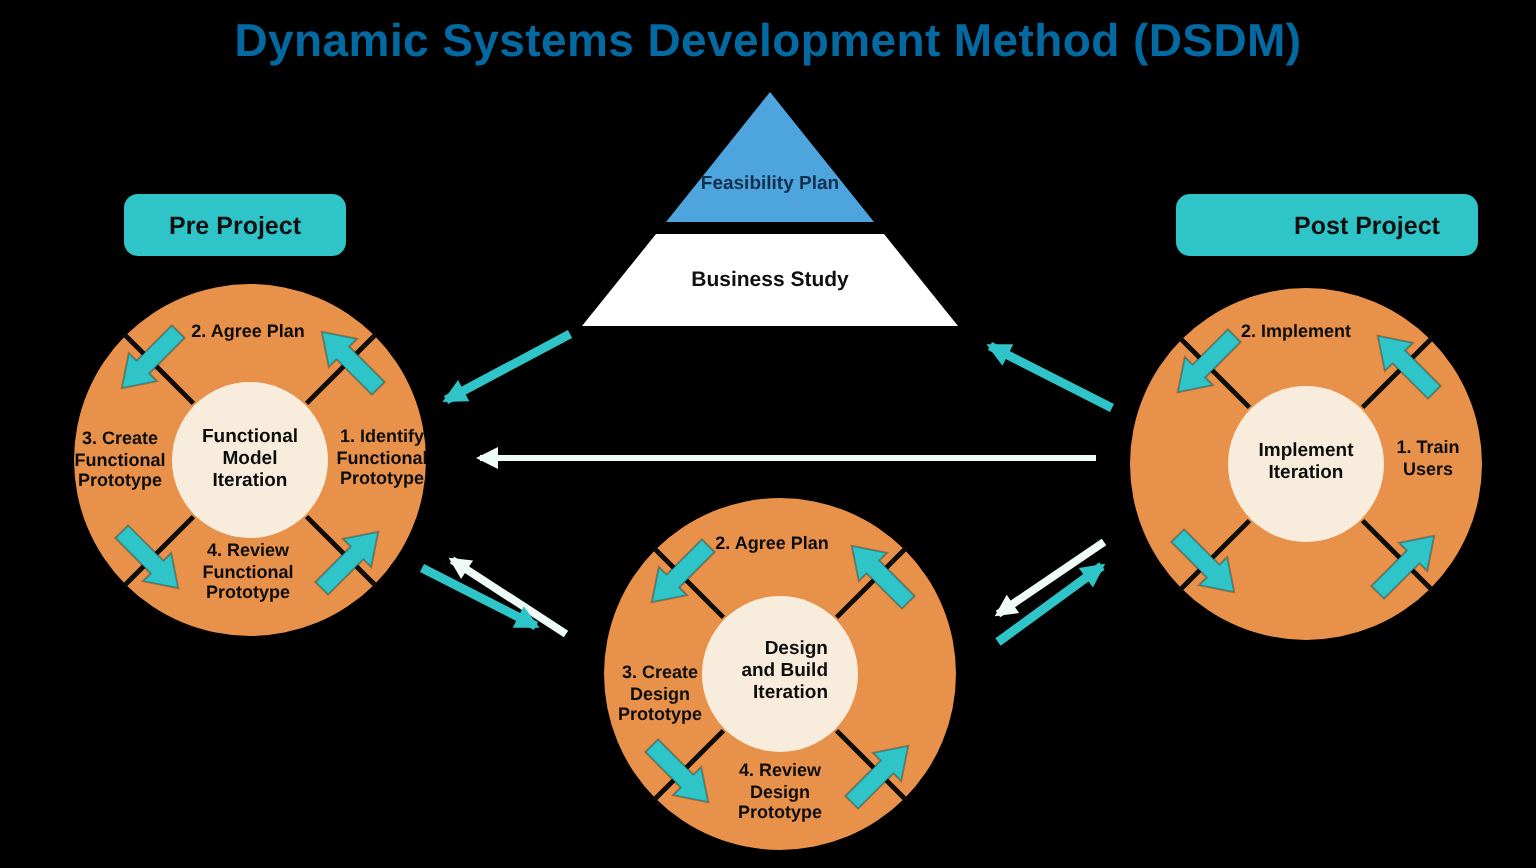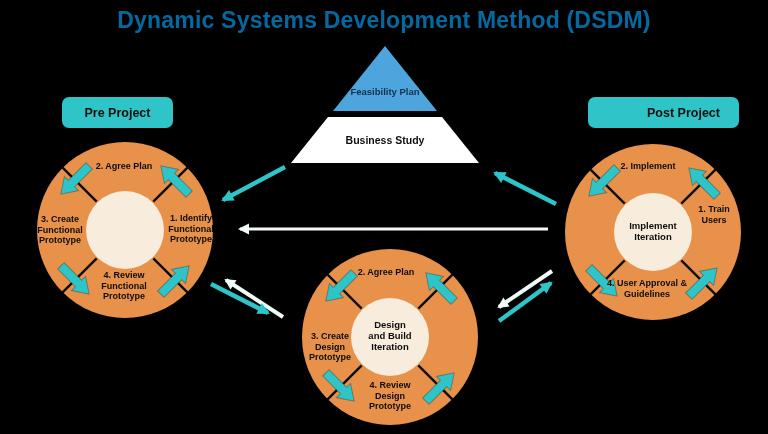--- a/index.html
+++ b/index.html
@@ -120,24 +120,24 @@
     <span>Post Project</span>
   </div>
 
   <div class="label pyr-top" style="left:385px; top:92px;">Feasibility Plan</div>
   <div class="label pyr-bottom" style="left:385px; top:140px;">Business Study</div>
 
   <div class="label nowrap" style="left:124px; top:166px;">2. Agree Plan</div>
   <div class="label" style="left:191px; top:229px; width:58px;">1. Identify Functional Prototype</div>
   <div class="label" style="left:60px; top:230px; width:58px;">3. Create Functional Prototype</div>
   <div class="label" style="left:124px; top:286px; width:62px;">4. Review Functional Prototype</div>
+  <div class="label center-label" style="left:125px; top:230px; width:64px;">Functional Model Iteration</div>
 
   <div class="label nowrap" style="left:386px; top:272px;">2. Agree Plan</div>
   <div class="label" style="left:330px; top:347px; width:56px;">3. Create Design Prototype</div>
   <div class="label" style="left:390px; top:396px; width:58px;">4. Review Design Prototype</div>
-  <div class="label center-label" style="left:390px; top:336px; width:48px;">Design and Build Iteration</div>
+  <div class="label center-label" style="left:390px; top:336px; width:48px;text-align:right;">Design and Build Iteration</div>
 
   <div class="label nowrap" style="left:648px; top:166px;">2. Implement</div>
-  <div class="label" style="left:714px; top:215px; width:46px;">1. Train Users</div>
-  <div class="label" style="left:647px; top:289px; width:100px;">4. User Approval &amp; Guidelines</div>
+  <div class="label" style="left:714px; top:229px; width:46px;">1. Train Users</div>
   <div class="label center-label" style="left:653px; top:231px; width:62px;">Implement Iteration</div>
 
 </div>
 
 </body></html>

